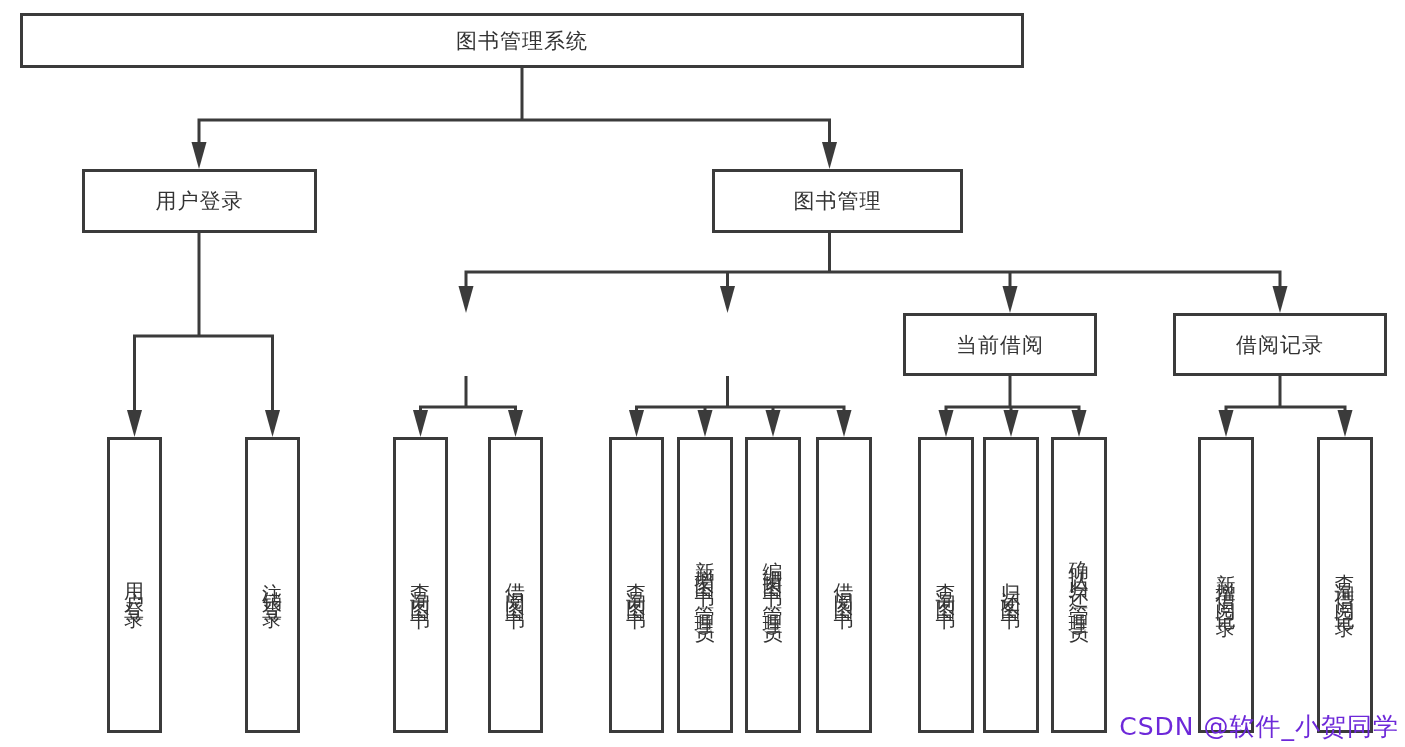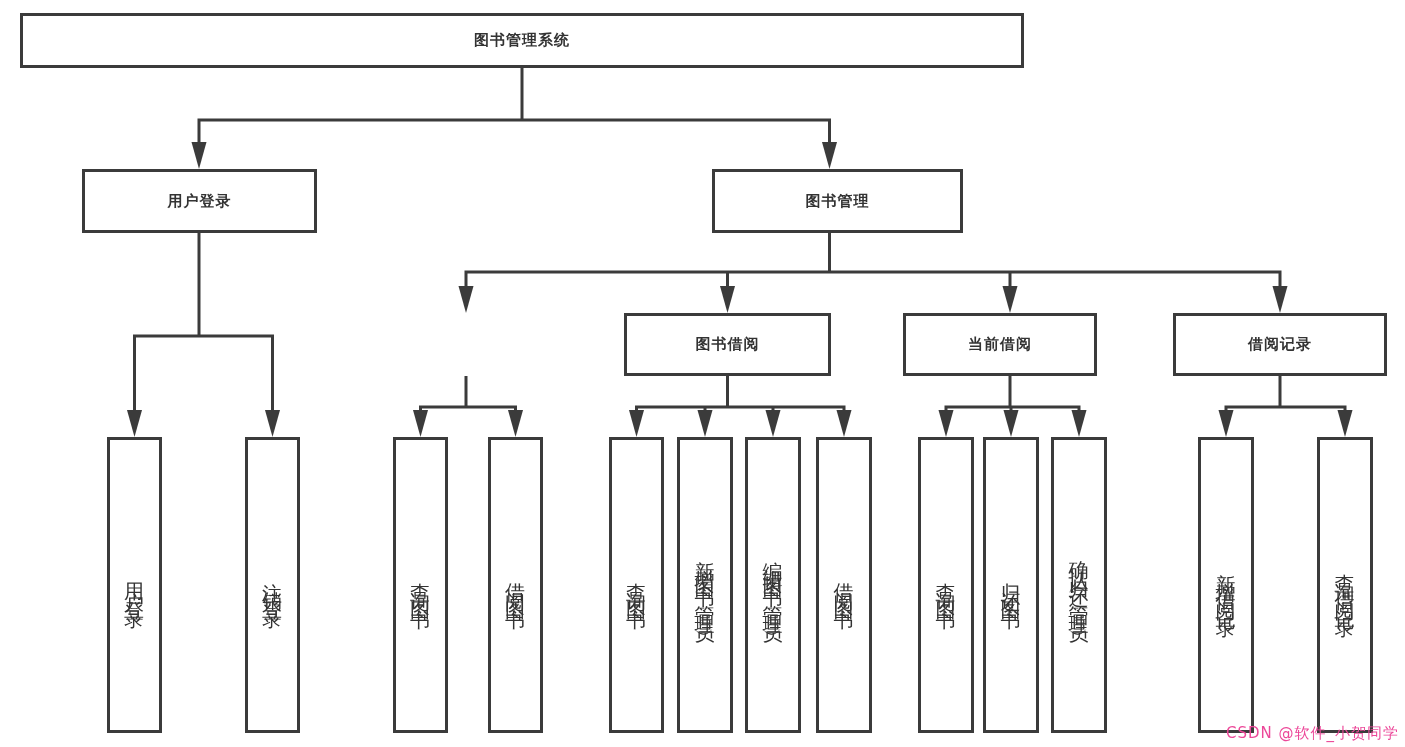--- a/index.html
+++ b/index.html
@@ -25,41 +25,40 @@
     position: absolute;
     background: #ffffff;
     border: 3px solid #3b3b3b;
     box-sizing: border-box;
     display: flex;
     align-items: center;
     justify-content: center;
     color: #333333;
   }
   .box.h {
-    font-size: 15px;
+    font-size: 21px;
     letter-spacing: 1px;
     white-space: nowrap;
-    font-weight: bold;
   }
   .box.leaf {
     font-size: 20px;
   }
   .box.leaf span {
     writing-mode: vertical-rl;
     text-orientation: mixed;
     letter-spacing: 9px;
     line-height: 1;
     max-height: 284px;
   }
   .watermark {
     position: absolute;
     right: 6px;
     bottom: 4px;
-    font-size: 15px;
-    color: #ec4899;
+    font-size: 25px;
+    color: #6d28d9;
     letter-spacing: 1px;
     white-space: nowrap;
     pointer-events: none;
   }
 </style>
 </head>
 <body>
 
 <div class="stage">
 
@@ -122,23 +121,20 @@
     <span>图书管理系统</span>
   </div>
 
   <div class="box h" style="left:82px; top:169px; width:235px; height:64px;">
     <span>用户登录</span>
   </div>
   <div class="box h" style="left:712px; top:169px; width:251px; height:64px;">
     <span>图书管理</span>
   </div>
 
-  <div class="box h" style="left:624px; top:313px; width:207px; height:63px;">
-    <span>图书借阅</span>
-  </div>
   <div class="box h" style="left:903px; top:313px; width:194px; height:63px;">
     <span>当前借阅</span>
   </div>
   <div class="box h" style="left:1173px; top:313px; width:214px; height:63px;">
     <span>借阅记录</span>
   </div>
 
   <div class="box leaf" style="left:107px; top:437px; width:55px; height:296px;">
     <span>用户登录</span>
   </div>

